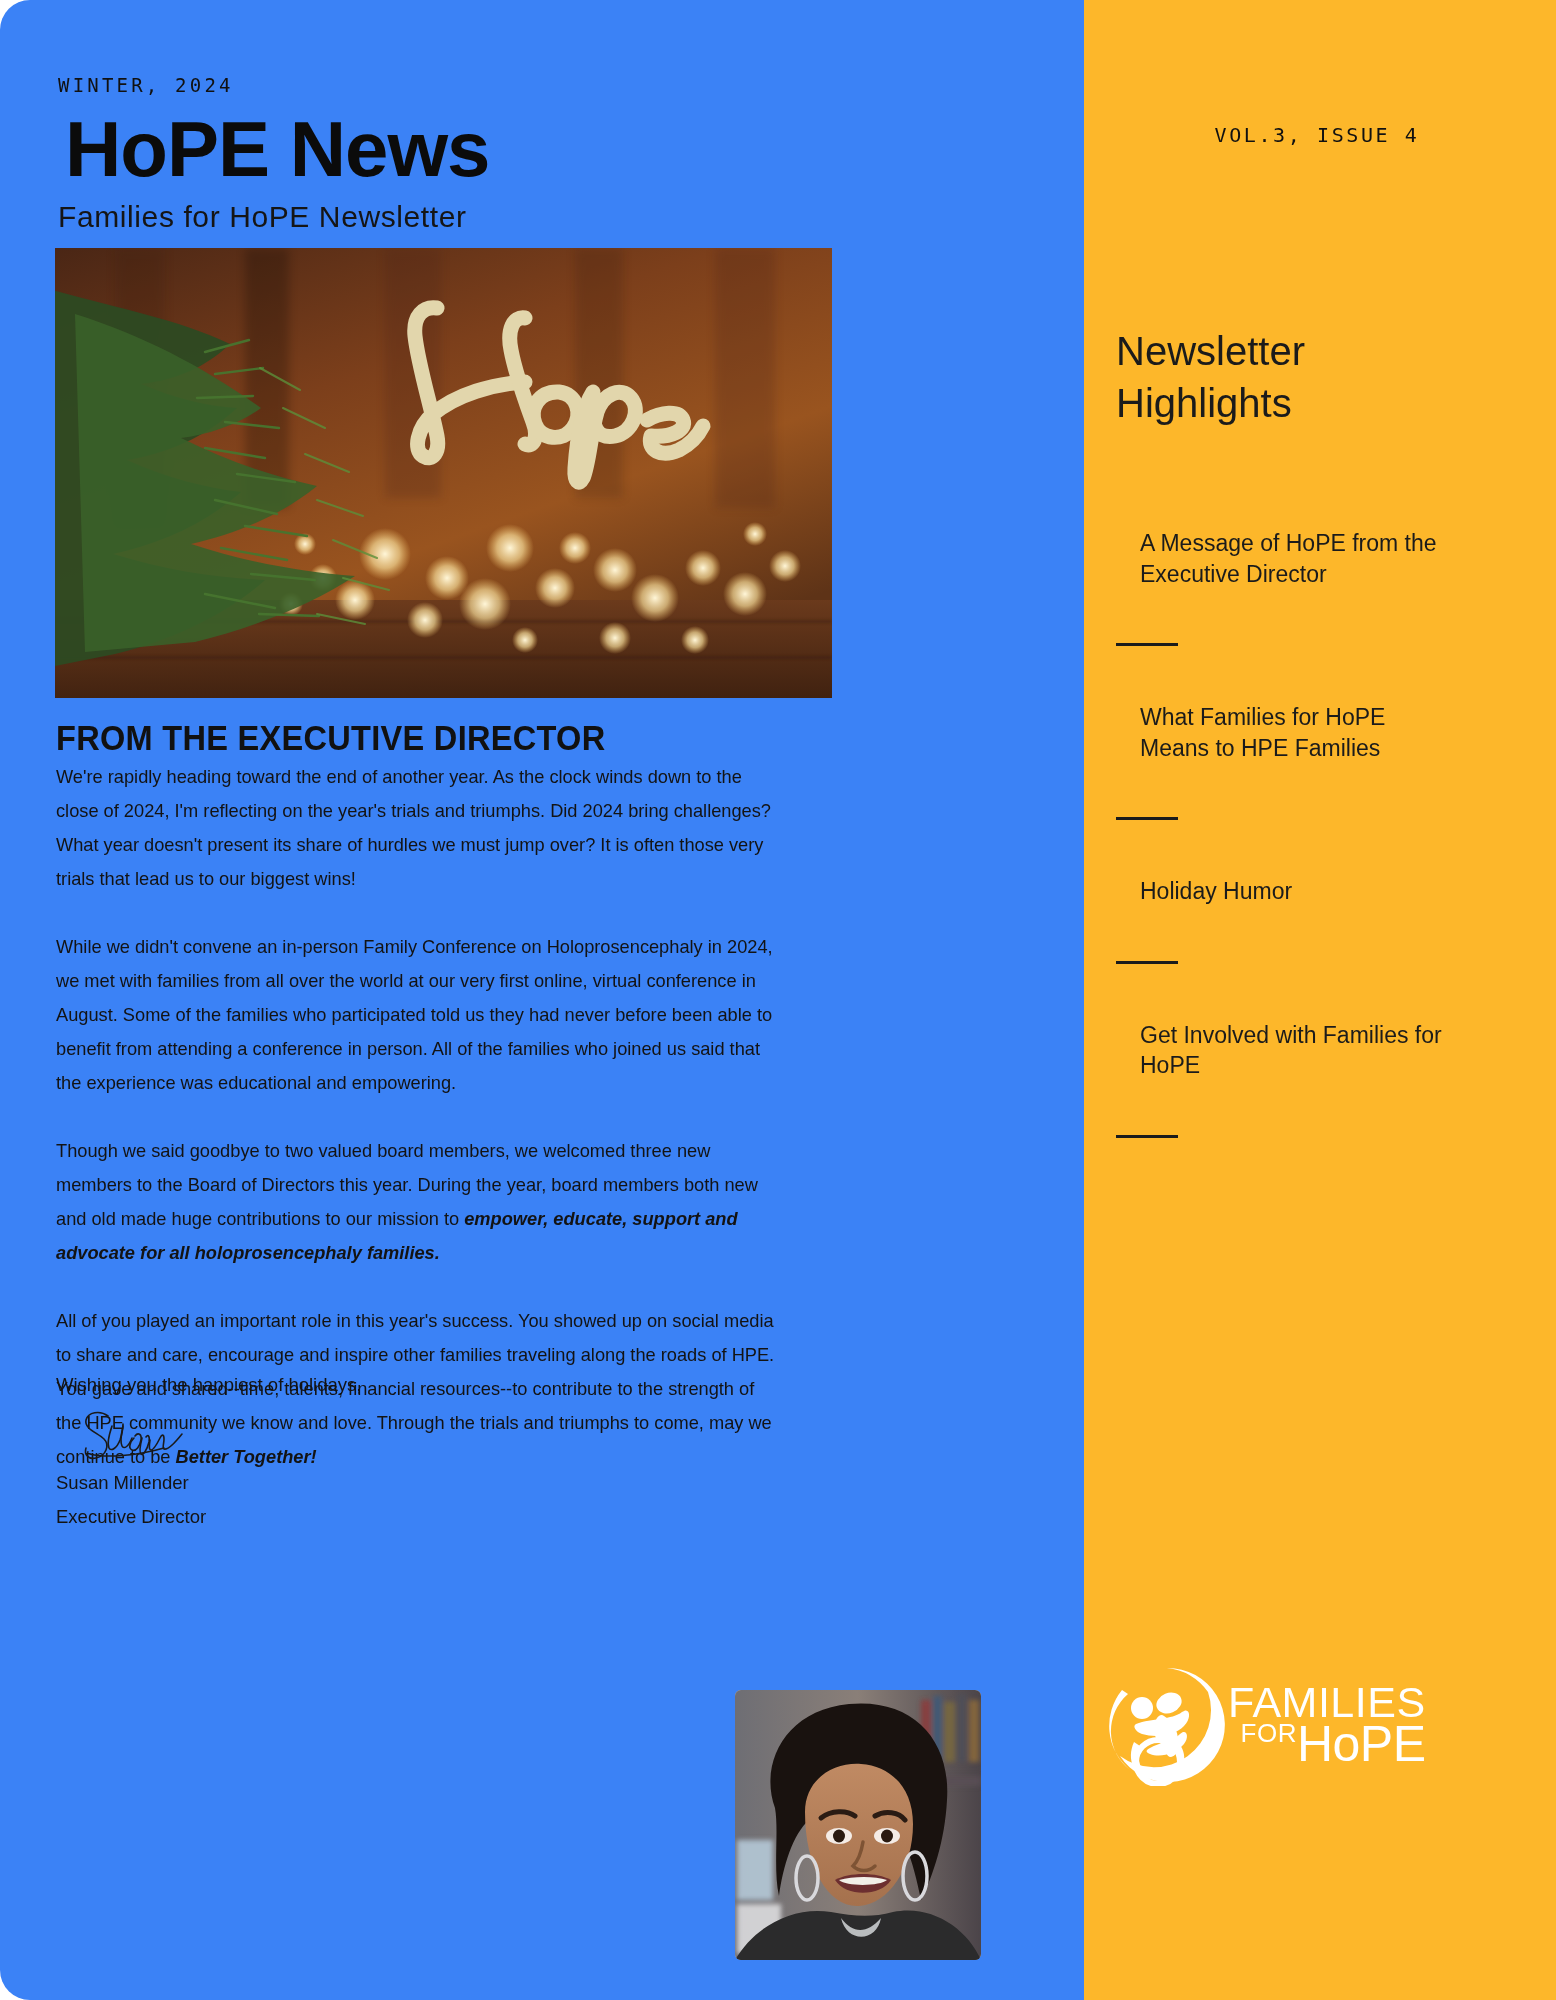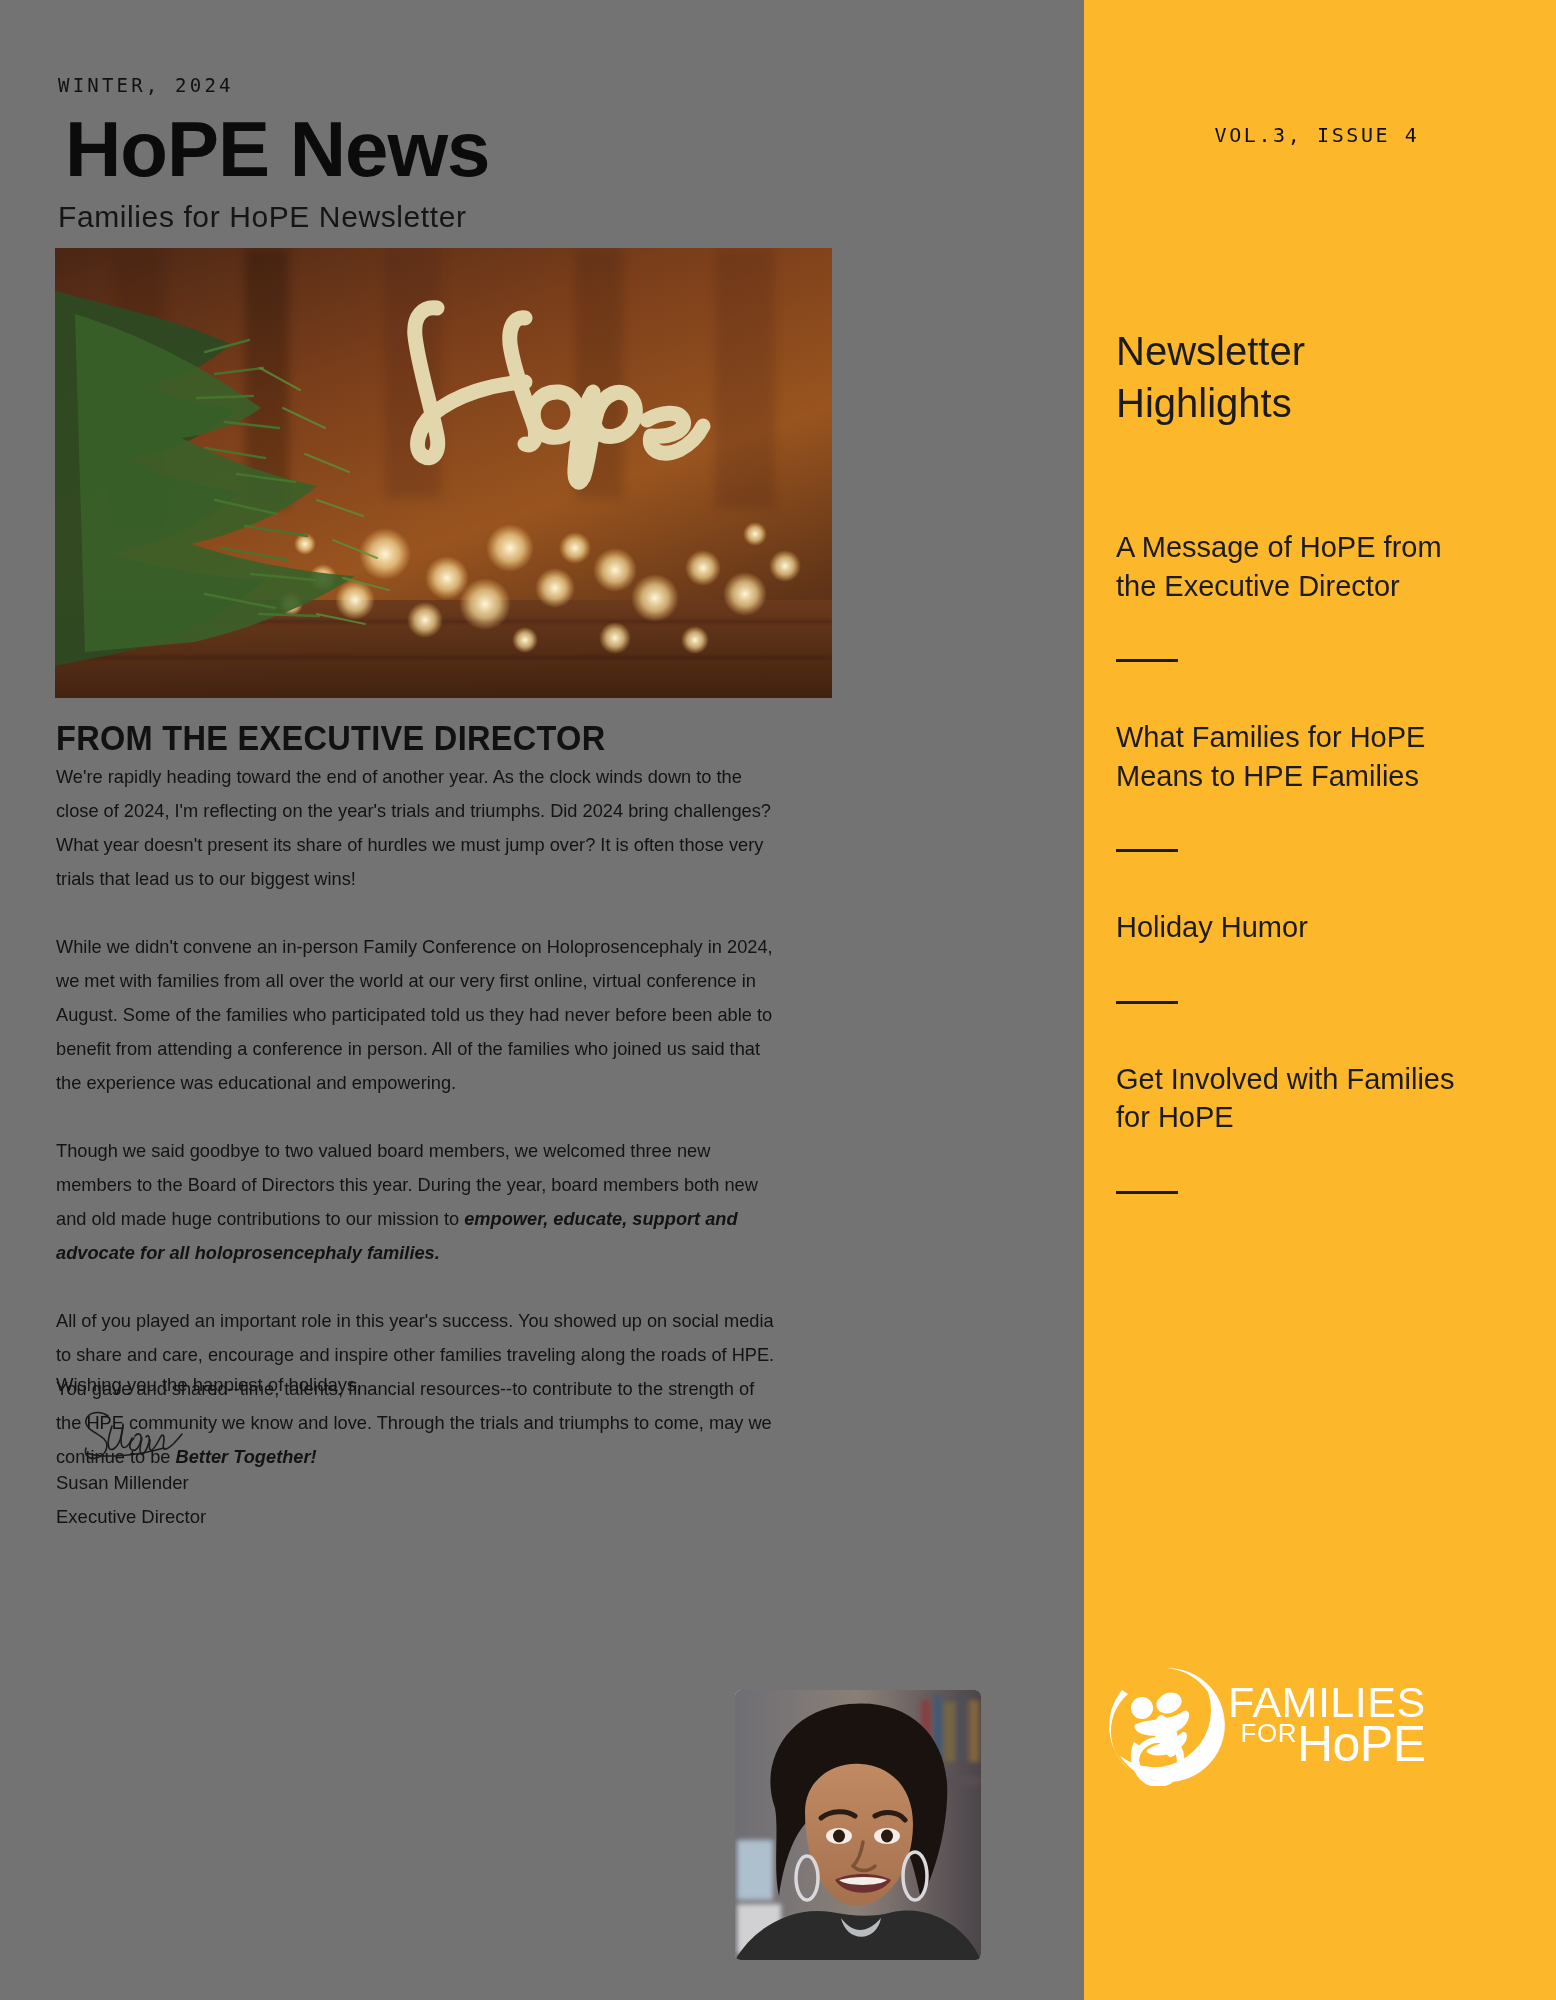--- a/index.html
+++ b/index.html
@@ -5,21 +5,21 @@
   * { margin:0; padding:0; box-sizing:border-box; }
   html, body { width:1556px; height:2000px; }
   body {
     font-family:"Liberation Sans", sans-serif;
     background:#ffffff;
     position:relative;
     overflow:hidden;
   }
 
   
-  .page { position:absolute; inset:0; background:#737373; }
+  .page { position:absolute; inset:0; background:#3b82f6;border-radius:30px; }
 
   
   .side-panel {
     position:absolute;
     left:1084px; top:0;
     width:472px; height:2000px;
     background:#FDB72A;
   }
 
   .vol-line {
@@ -39,24 +39,25 @@
     left:1116px; top:325px;
     width:330px;
     font-size:40px;
     line-height:1.30;
     color:#1b1b1b;
     font-weight:400;
   }
 
   .highlight-list { position:absolute; left:1116px; top:528px; width:340px; }
   .highlight-item {
-    font-size:29px;
+    font-size:23px;
     line-height:1.33;
     color:#1b1b1b;
     font-weight:400;
+    margin-left:24px;
   }
   .hl-rule {
     width:62px; height:3px;
     background:#1b1b1b;
     margin:54px 0 56px 0;
   }
   .hl-rule.last { margin-bottom:0; }
 
   
   .logo-wrap {

